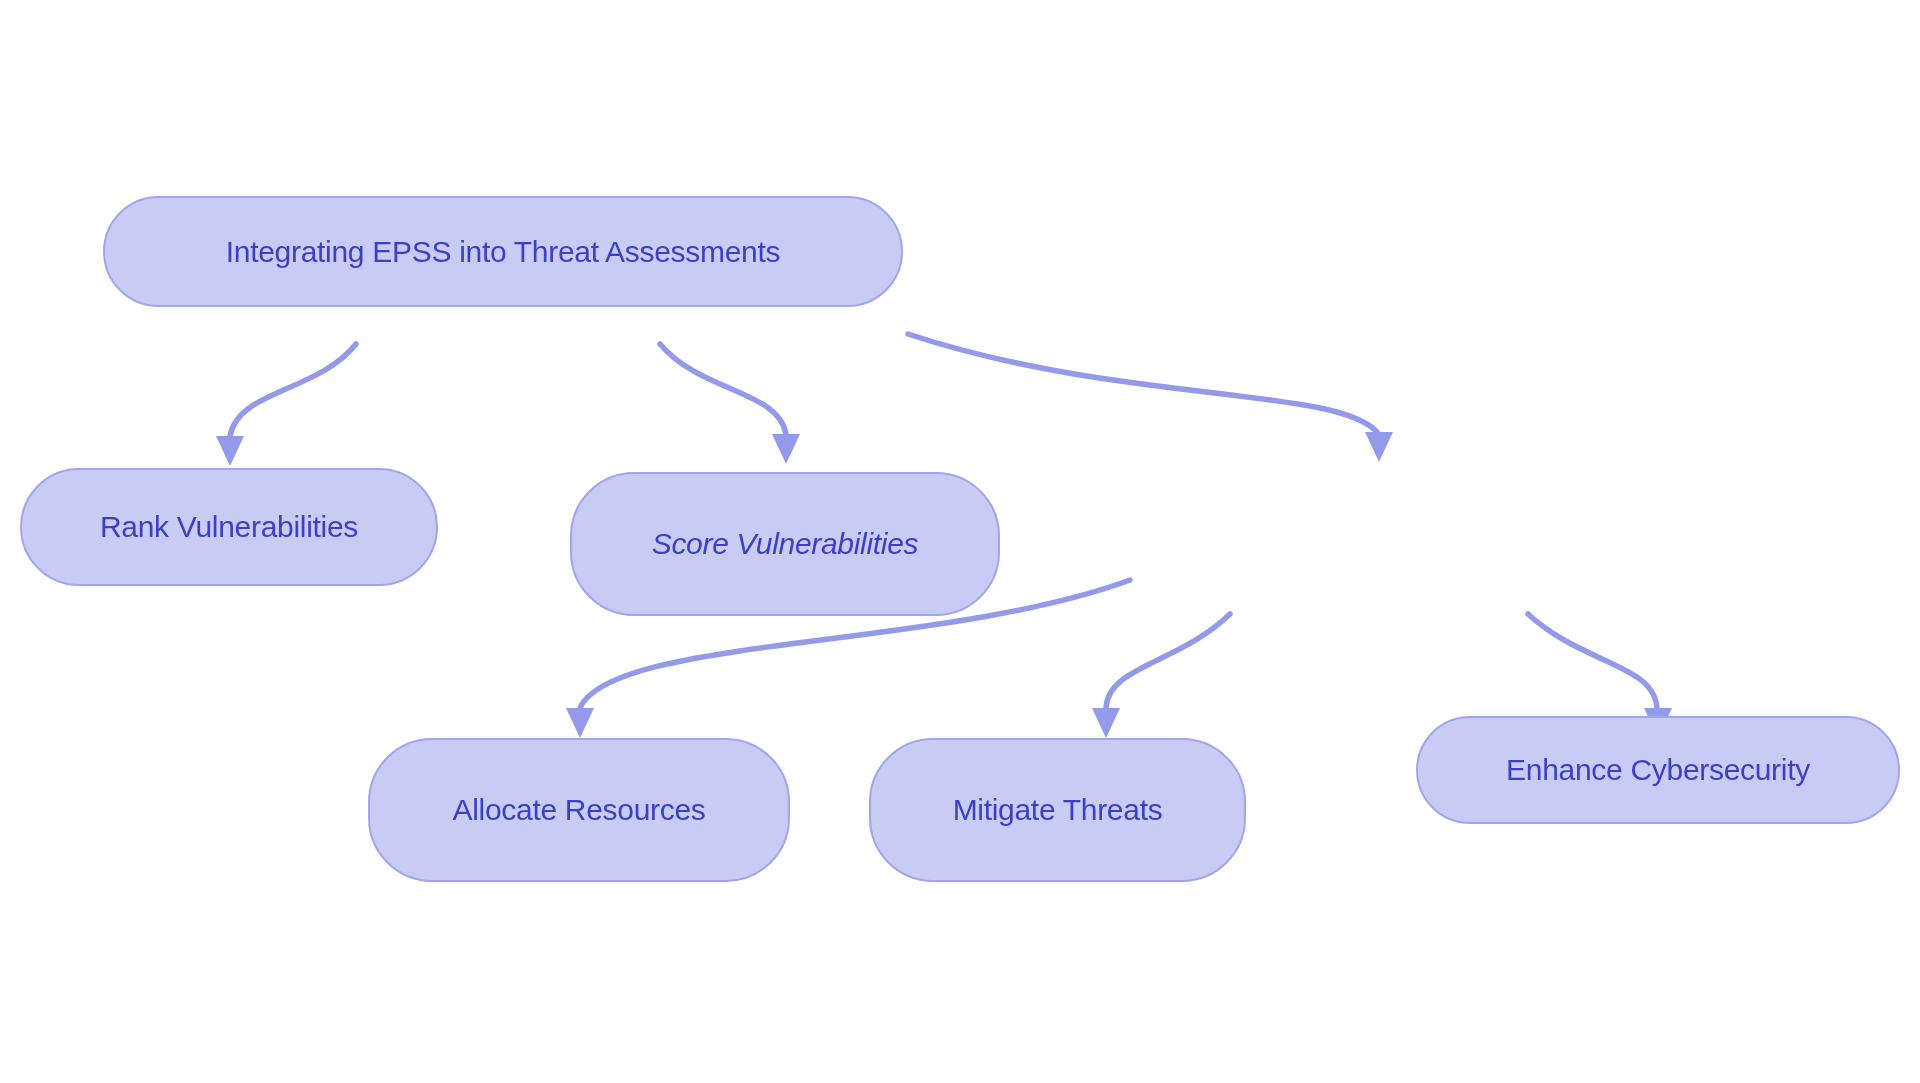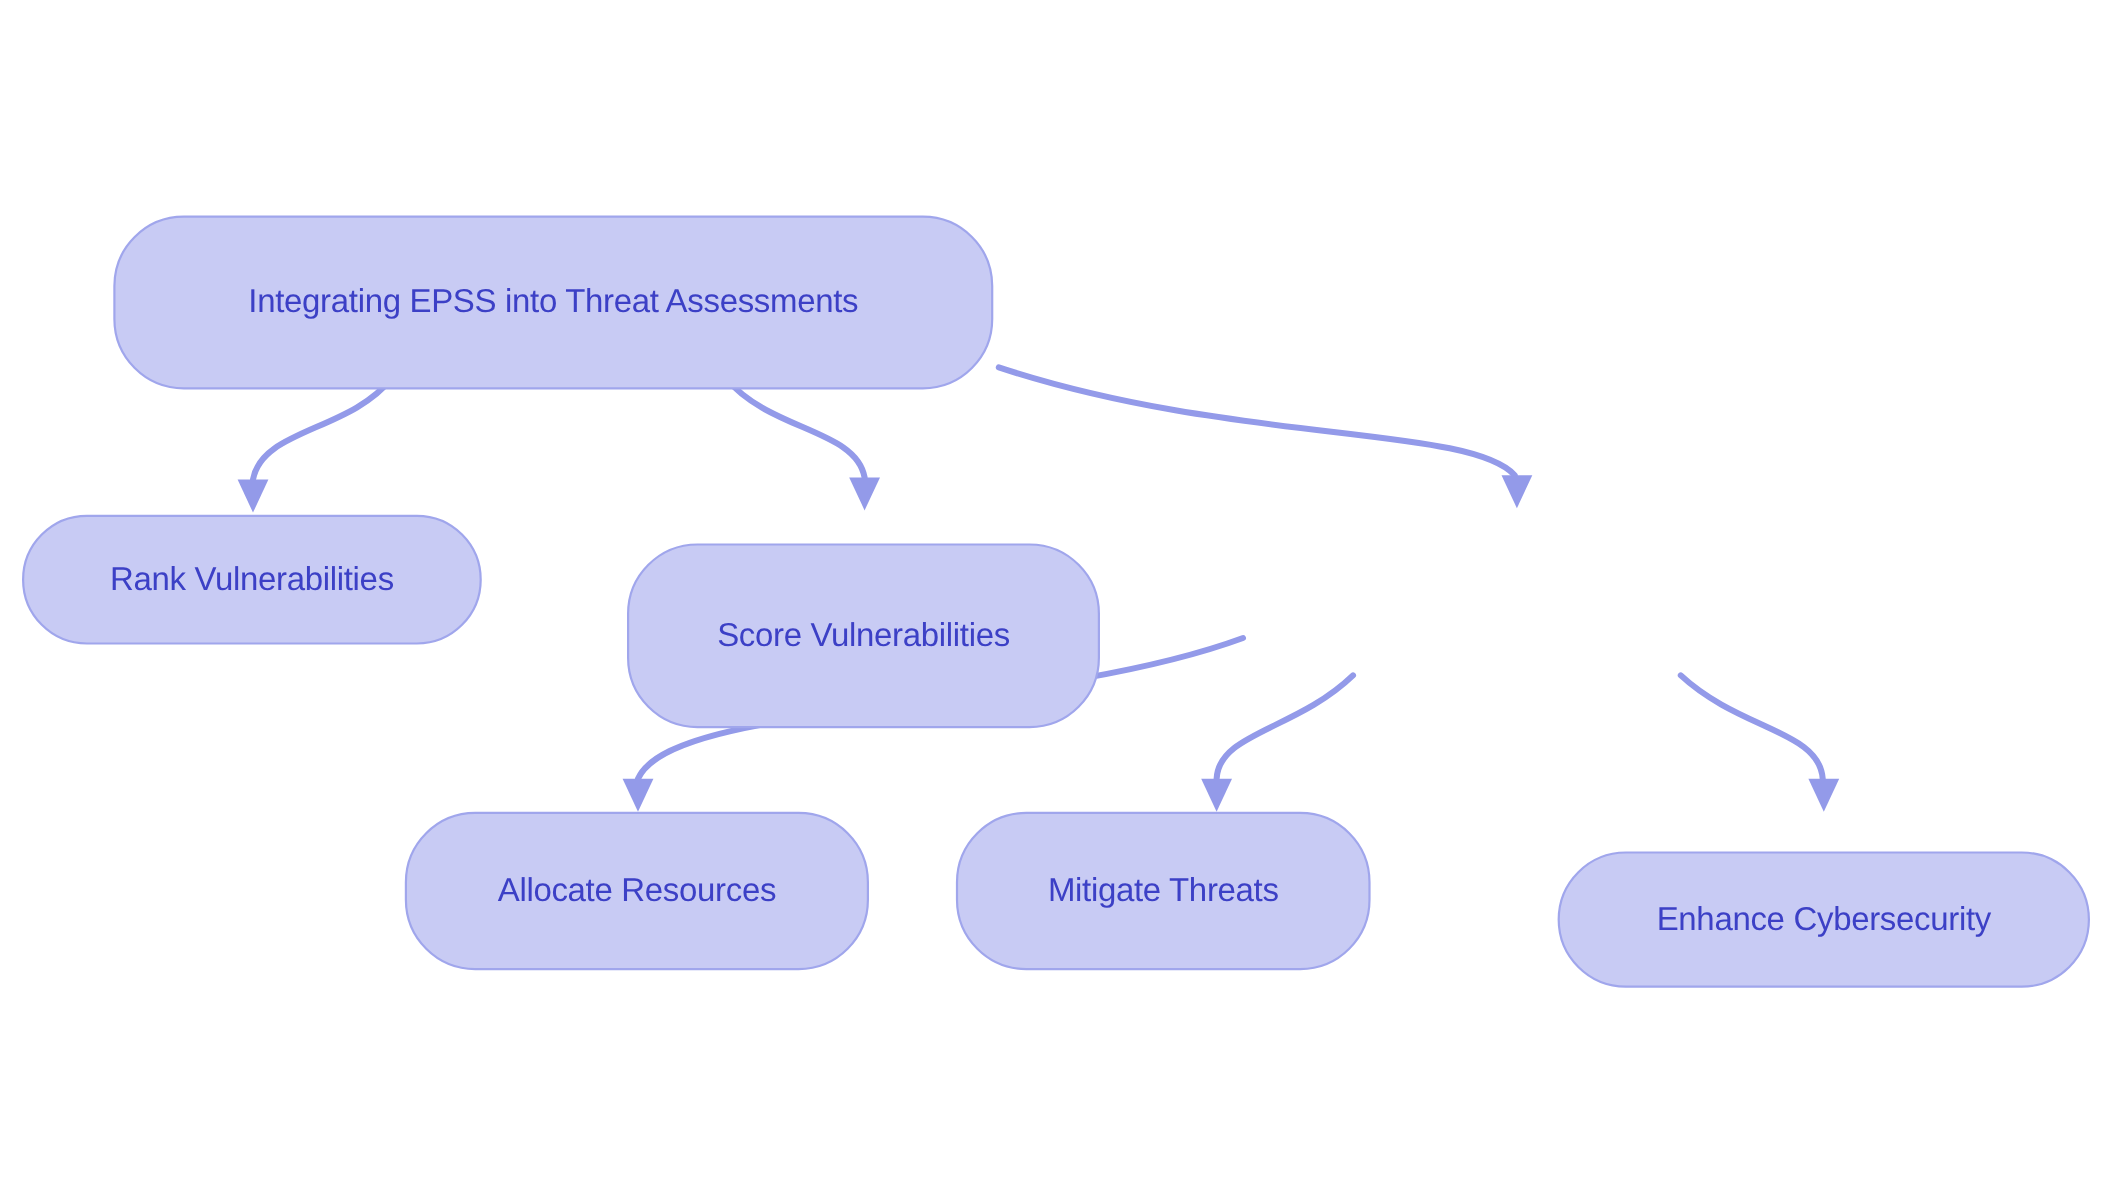--- a/index.html
+++ b/index.html
@@ -71,38 +71,38 @@
     <path class="edge-path" d="M 1130 580 C 940 650 612 636 580 708"></path>
     <polygon class="edge-arrowhead" points="566,708 594,708 580,738"></polygon>
 
     <path class="edge-path" d="M 1230 614 C 1178 664 1108 666 1106 708"></path>
     <polygon class="edge-arrowhead" points="1092,708 1120,708 1106,738"></polygon>
 
     <path class="edge-path" d="M 1528 614 C 1582 664 1654 664 1657 708"></path>
     <polygon class="edge-arrowhead" points="1644,708 1672,708 1658,738"></polygon>
   </svg>
 
-  <div class="node" style="left: 103px; top: 196px; width: 800px; height: 158px;">
+  <div class="node" style="left: 103px; top: 196px; width: 800px; height: 111px;">
     <span class="node-label">Integrating EPSS into Threat Assessments</span>
   </div>
 
   <div class="node" style="left: 20px; top: 468px; width: 418px; height: 118px;">
     <span class="node-label">Rank Vulnerabilities</span>
   </div>
 
-  <div class="node" style="left: 570px; top: 494px; width: 430px; height: 168px;">
+  <div class="node" style="left: 570px; top: 472px; width: 430px; height: 144px; font-style: italic;">
     <span class="node-label">Score Vulnerabilities</span>
   </div>
 
 
   <div class="node" style="left: 368px; top: 738px; width: 422px; height: 144px;">
     <span class="node-label">Allocate Resources</span>
   </div>
 
   <div class="node" style="left: 869px; top: 738px; width: 377px; height: 144px;">
     <span class="node-label">Mitigate Threats</span>
   </div>
 
-  <div class="node" style="left: 1416px; top: 774px; width: 484px; height: 124px; text-align: right;">
+  <div class="node" style="left: 1416px; top: 716px; width: 484px; height: 108px; text-align: right;">
     <span class="node-label">Enhance Cybersecurity</span>
   </div>
 
 </div>
 
 </body></html>

